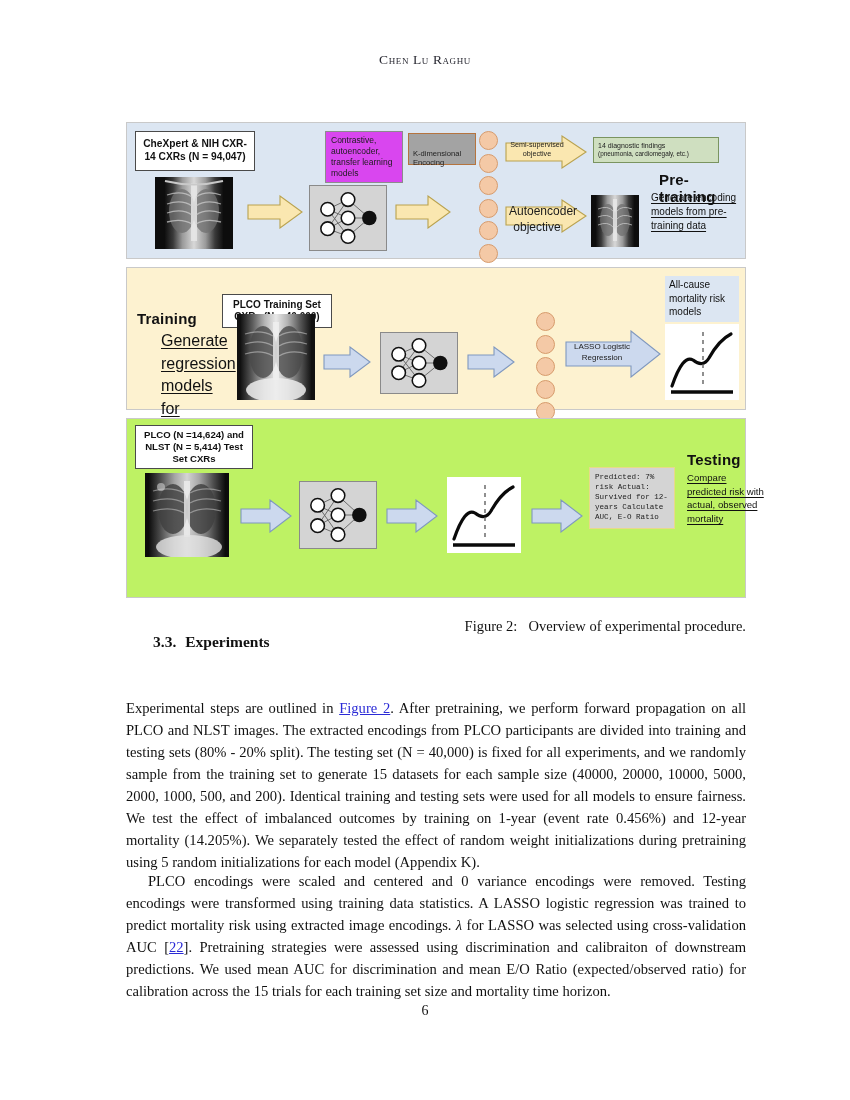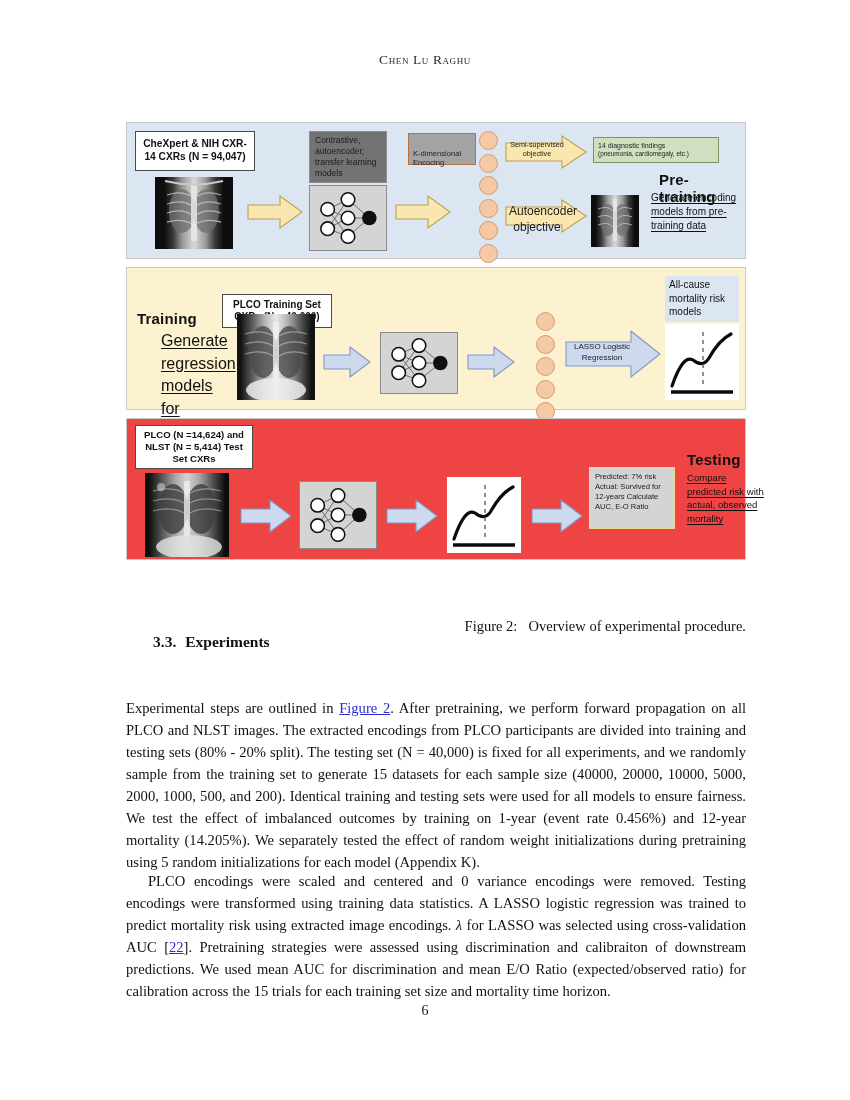--- a/index.html
+++ b/index.html
@@ -29,40 +29,41 @@
   .figure { position: absolute; left: 126px; top: 122px; width: 620px; }
   .panel {
     position: relative;
     width: 620px;
     border: 1px solid #c9c9c9;
     margin-bottom: 8px;
     font-family: "Liberation Sans", sans-serif;
   }
   .panel-blue   { background: #dce6f2; height: 137px; }
   .panel-yellow { background: #fdf2d0; height: 143px; }
-  .panel-green  { background: #ef4444; height: 142px; }
+  .panel-green  { background: #bef264; height: 180px; }
 
   .abs { position: absolute; }
 
   
   .wbox {
     background: #ffffff;
     border: 1.4px solid #4a4a4a;
     font-weight: bold;
     color: #111;
     display: flex; align-items: center; justify-content: center;
     text-align: center;
     line-height: 1.25;
   }
   .gbox {
-    background: #737373;
+    background: #d946ef;
     border: 1.2px solid #8c8c8c;
     color: #1b1b1b;
     line-height: 1.3;
     padding: 3px 5px;
+    margin-left: 16px;
   }
   .peachbox {
     background: #a3a3a3;
     border: 1.2px solid #b5743f;
     color: #222;
     line-height: 1.25;
     padding: 15px 4px;
   }
   .greenbox {
     background: #cfdfc0;
@@ -77,20 +78,21 @@
     color: #111;
     line-height: 1.35;
     padding: 2px 4px;
   }
   .predbox {
     background: #d4d4d4;
     border: 1.4px solid #e8d98a;
     color: #1b1b1b;
     line-height: 1.33;
     padding: 4px 5px;
+    font-family: Liberation Mono, monospace;
   }
 
   
   .ptitle { font-weight: bold; color: #111; letter-spacing: .2px; }
   .pdesc  { color: #111; line-height: 1.42; }
   .pdesc span { text-decoration: underline; text-underline-offset: 1.5px; }
 
   
   .arrow { position: absolute; }
   .arrow svg { display: block; }

